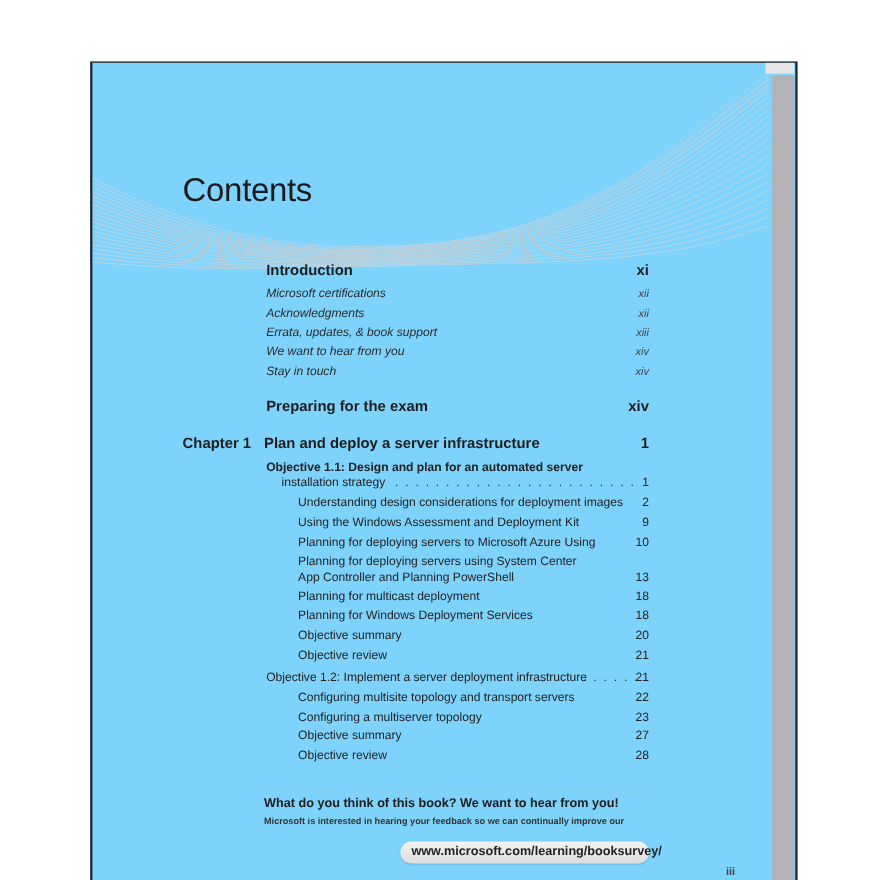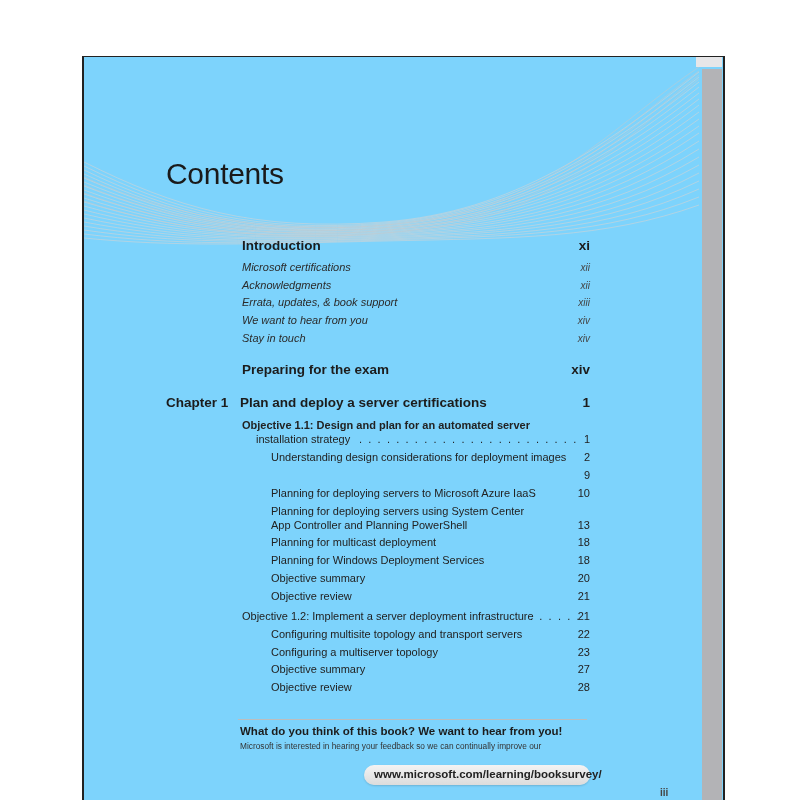--- a/index.html
+++ b/index.html
@@ -12,21 +12,21 @@
   .title { left:82px; top:100px; font-size:30px; font-weight:400; color:#1a1a1a; letter-spacing:-0.3px; }
   .h1 { font-weight:700; font-size:13.5px; color:#1c1c1c; }
   .it { font-style:italic; font-size:11px; color:#2b2b2b; }
   .itpg { font-style:italic; font-size:10px; color:#444; text-align:right; }
   .pg { text-align:right; font-size:11px; color:#222; }
   .pgb { text-align:right; font-size:13.5px; font-weight:700; color:#1c1c1c; }
   .row { font-size:11px; color:#222; }
   .dots { font-size:11px; color:#222; letter-spacing:1.6px; }
   .divider { position:absolute; left:154px; top:662px; width:349px; height:1px; background:#bdbdbd; }
   .fb-title { left:156px; top:668px; font-size:11.5px; font-weight:700; color:#1c1c1c; }
-  .fb-body { left:156px; font-size:8.3px; font-weight:400; color:#333; }
+  .fb-body { left:156px; font-size:8.3px; font-weight:700; color:#333; }
   .pill { position:absolute; left:280px; top:708px; width:226px; height:20px; border-radius:10px;
           background:linear-gradient(#f3f3f3,#dcdcdc); box-shadow:0 1px 2px rgba(0,0,0,0.15); }
   .pill-text { left:290px; top:711px; font-size:11.5px; font-weight:700; color:#222; }
   .folio { left:576px; top:730px; font-size:10px; font-weight:700; color:#444; }
 </style>
 </head>
 <body>
 
 <div class="page">
 
@@ -81,34 +81,35 @@
   <div class="abs it" style="left:158px; top:257px;">We want to hear from you</div>
   <div class="abs itpg" style="left:456px; top:258px; width:50px;">xiv</div>
 
   <div class="abs it" style="left:158px; top:275px;">Stay in touch</div>
   <div class="abs itpg" style="left:456px; top:276px; width:50px;">xiv</div>
 
   <div class="abs h1" style="left:158px; top:305px;">Preparing for the exam</div>
   <div class="abs pgb" style="left:456px; top:305px; width:50px;">xiv</div>
 
   <div class="abs h1" style="left:82px; top:338px;">Chapter 1</div>
-  <div class="abs h1" style="left:156px; top:338px;">Plan and deploy a server certifications</div>
+  <div class="abs h1" style="left:156px; top:338px;">Plan and deploy a server infrastructure</div>
   <div class="abs pgb" style="left:456px; top:338px; width:50px;">1</div>
 
   <div class="abs row" style="left:158px; top:362px;font-weight:bold;">Objective 1.1: Design and plan for an automated server</div>
   <div class="abs row" style="left:172px; top:376px;">installation strategy</div>
   <div class="abs dots" style="left:275px; top:376px; width:224px; overflow:hidden;">. . . . . . . . . . . . . . . . . . . . . . . . . . . . . . . . . . . . . . . . . . . . .</div>
   <div class="abs pg" style="left:476px; top:376px; width:30px;">1</div>
 
   <div class="abs row" style="left:187px; top:394px;">Understanding design considerations for deployment images</div>
   <div class="abs pg" style="left:476px; top:394px; width:30px;">2</div>
 
+  <div class="abs row" style="left:187px; top:412px;">Using the Windows Assessment and Deployment Kit</div>
   <div class="abs pg" style="left:476px; top:412px; width:30px;">9</div>
 
-  <div class="abs row" style="left:187px; top:430px;">Planning for deploying servers to Microsoft Azure IaaS</div>
+  <div class="abs row" style="left:187px; top:430px;">Planning for deploying servers to Microsoft Azure Using</div>
   <div class="abs pg" style="left:476px; top:430px; width:30px;">10</div>
 
   <div class="abs row" style="left:187px; top:448px;text-align:center;">Planning for deploying servers using System Center</div>
   <div class="abs row" style="left:187px; top:462px;">App Controller and Planning PowerShell</div>
   <div class="abs pg" style="left:476px; top:462px; width:30px;">13</div>
 
   <div class="abs row" style="left:187px; top:479px;">Planning for multicast deployment</div>
   <div class="abs pg" style="left:476px; top:479px; width:30px;">18</div>
 
   <div class="abs row" style="left:187px; top:497px;">Planning for Windows Deployment Services</div>

